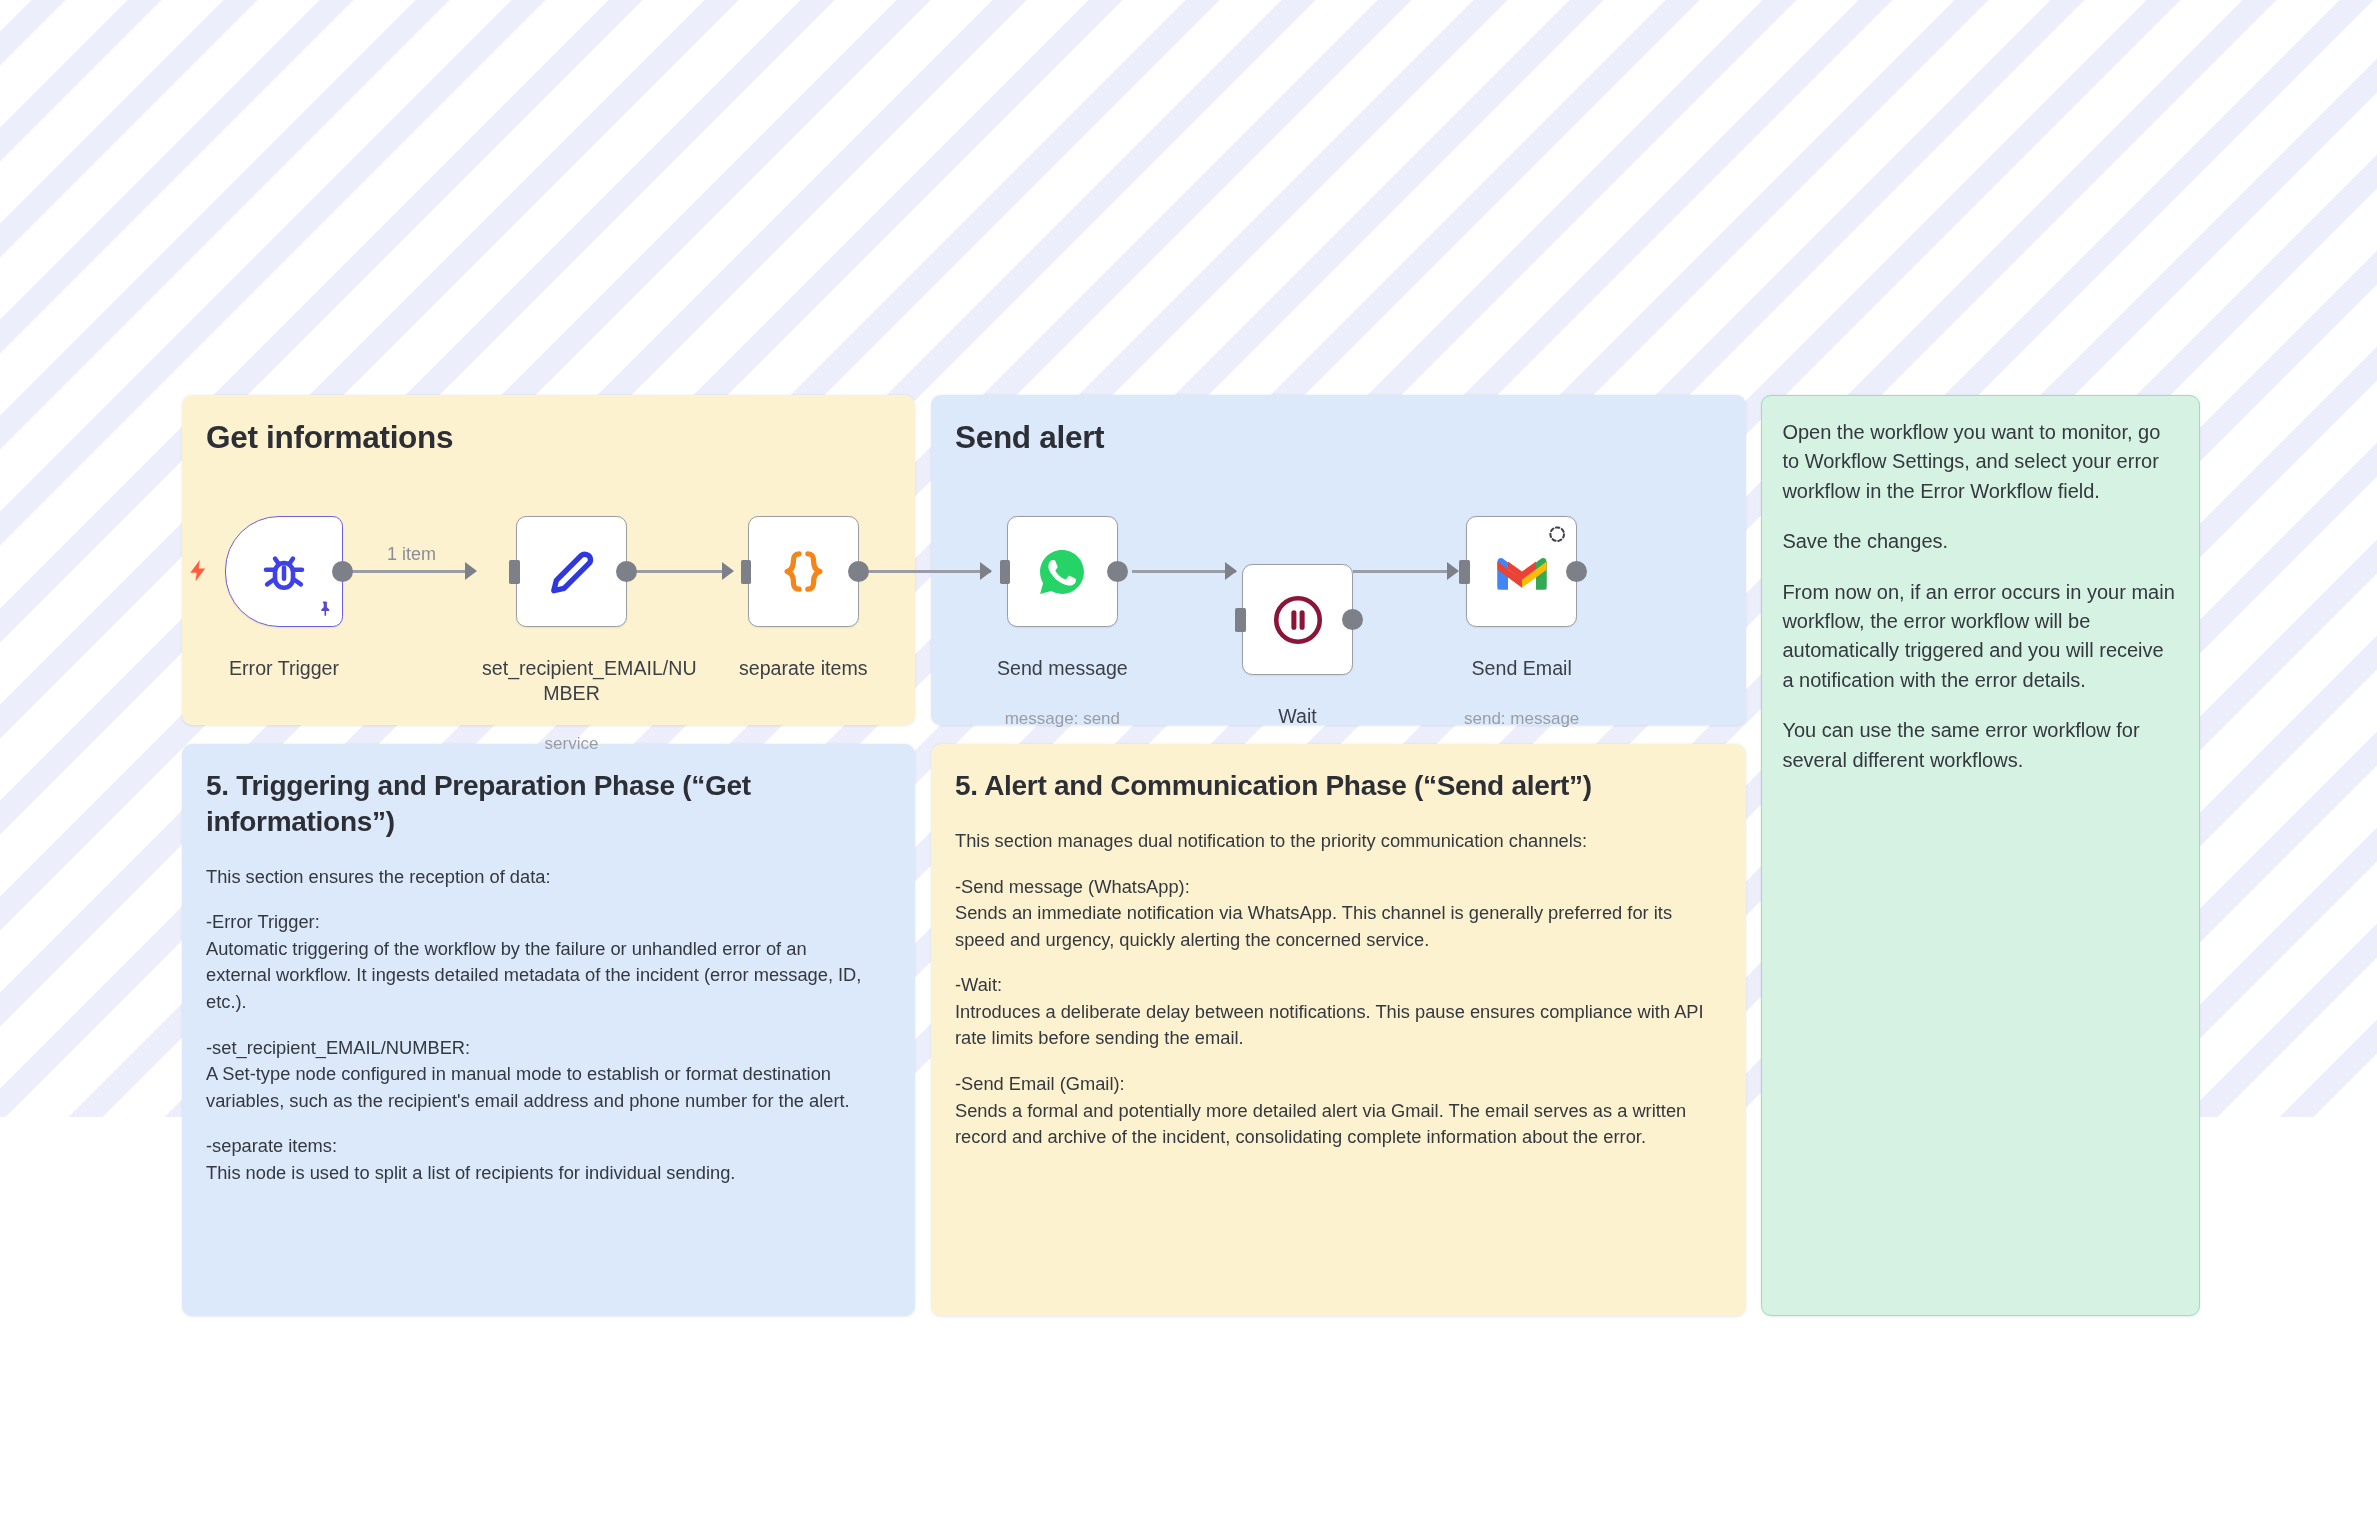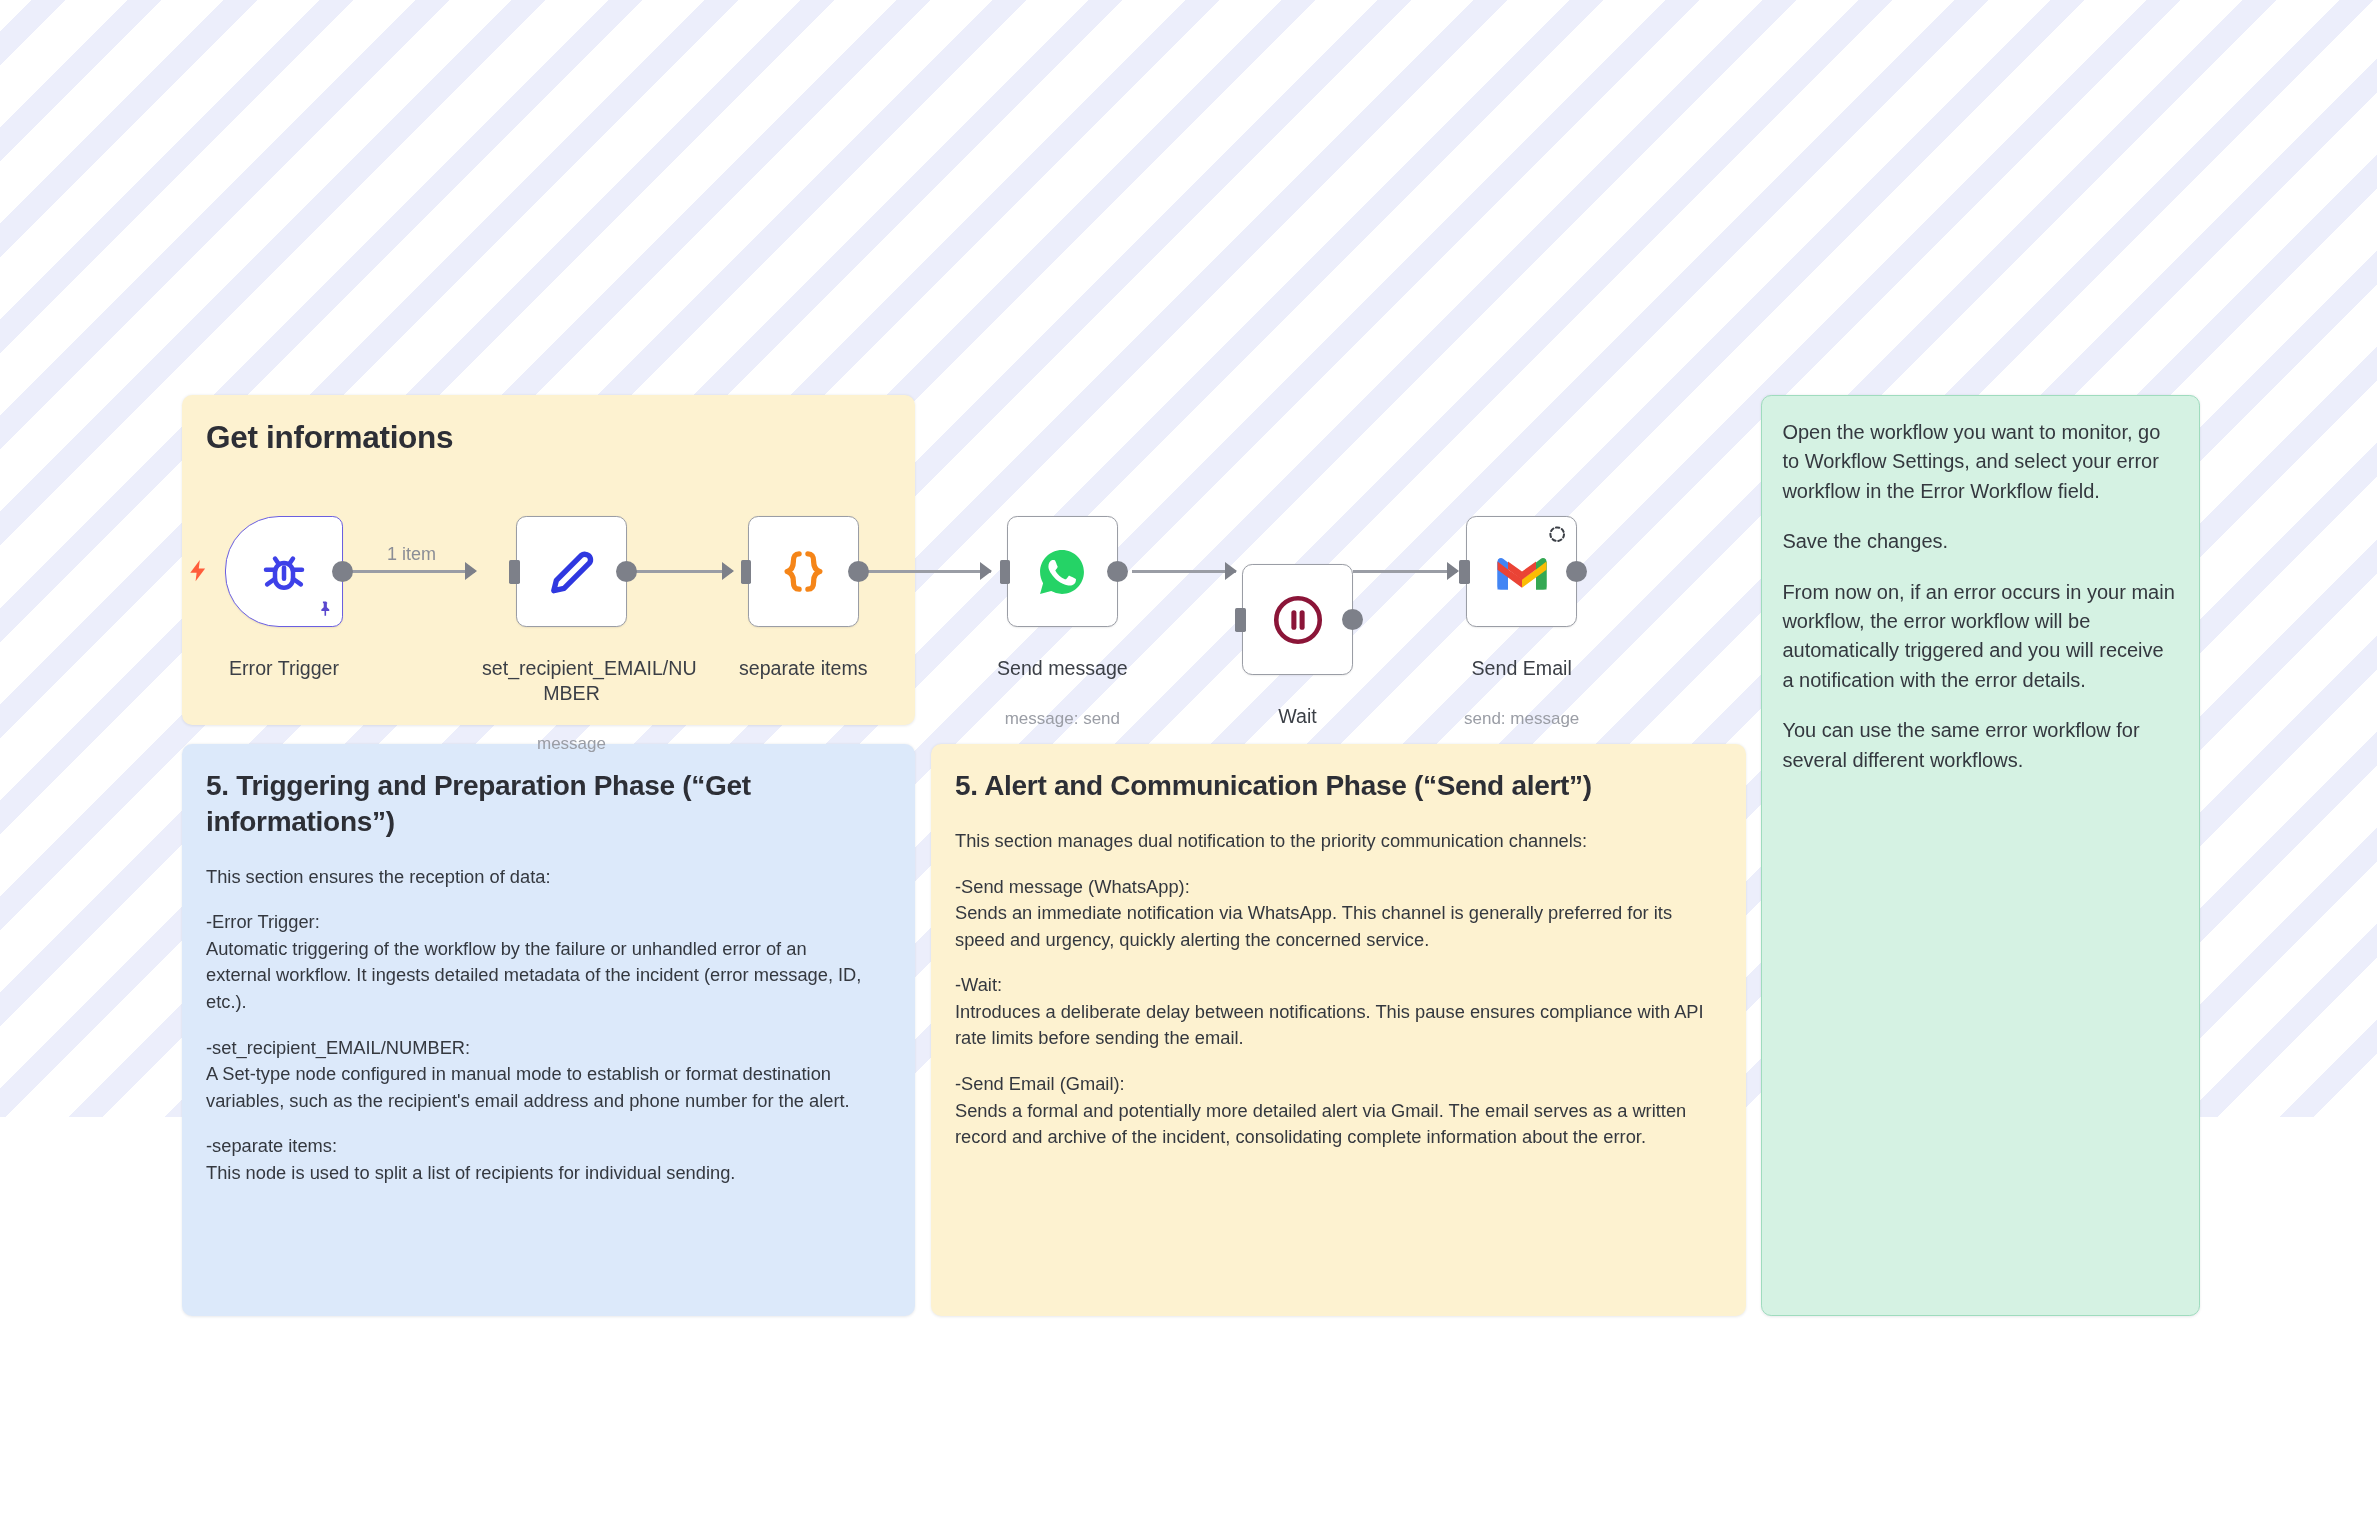--- a/index.html
+++ b/index.html
@@ -209,20 +209,23 @@
 </style>
 </head>
 <body>
 
 <div id="canvas">
 
   <div class="sticky note-yellow" id="note-get-informations">
     <div class="sticky-title">Get informations</div>
   </div>
 
+  <div class="sticky note-blue" id="note-send-alert">
+    <div class="sticky-title">Send alert</div>
+  </div>
 
   <div class="sticky note-green" id="note-how-to">
     <div class="sticky-body">
       <p>Open the workflow you want to monitor, go to Workflow Settings, and select your error workflow in the Error Workflow field.</p>
       <p>Save the changes.</p>
       <p>From now on, if an error occurs in your main workflow, the error workflow will be automatically triggered and you will receive a notification with the error details.</p>
       <p>You can use the same error workflow for several different workflows.</p>
     </div>
   </div>
 
@@ -303,21 +306,21 @@
       <span class="port-in"></span>
       <span>
         <svg width="56" height="56" viewBox="0 0 24 24" fill="none" stroke="#2f38e0" stroke-width="2.3" stroke-linecap="round" stroke-linejoin="round">
           <path d="M18.2 4.6 a2.2 2.2 0 0 1 1.2 3.6 L8.6 19 L4.2 20 l1.1 -4.4 L16 4.9 a2.2 2.2 0 0 1 2.2 -0.3 z"></path>
         </svg>
       </span>
       <span class="port-out"></span>
     </div>
     <div class="node-label">set_recipient_EMAIL/NU
 MBER</div>
-    <div class="node-sub">message</div>
+    <div class="node-sub">service</div>
   </div>
 
   <div class="node-wrap" style="left:739px; top:516px;">
     <div class="node-box">
       <span class="port-in"></span>
       <span>
         <svg width="53" height="53" viewBox="0 0 24 24" fill="none" stroke="#f58518" stroke-width="2.4" stroke-linecap="round" stroke-linejoin="round">
           <path d="M10 4 C7.6 4 7.4 5.6 7.4 7.6 C7.4 10 6.6 11.4 4.6 12 C6.6 12.6 7.4 14 7.4 16.4 C7.4 18.4 7.6 20 10 20"></path>
           <path d="M14 4 C16.4 4 16.6 5.6 16.6 7.6 C16.6 10 17.4 11.4 19.4 12 C17.4 12.6 16.6 14 16.6 16.4 C16.6 18.4 16.4 20 14 20"></path>
         </svg>

